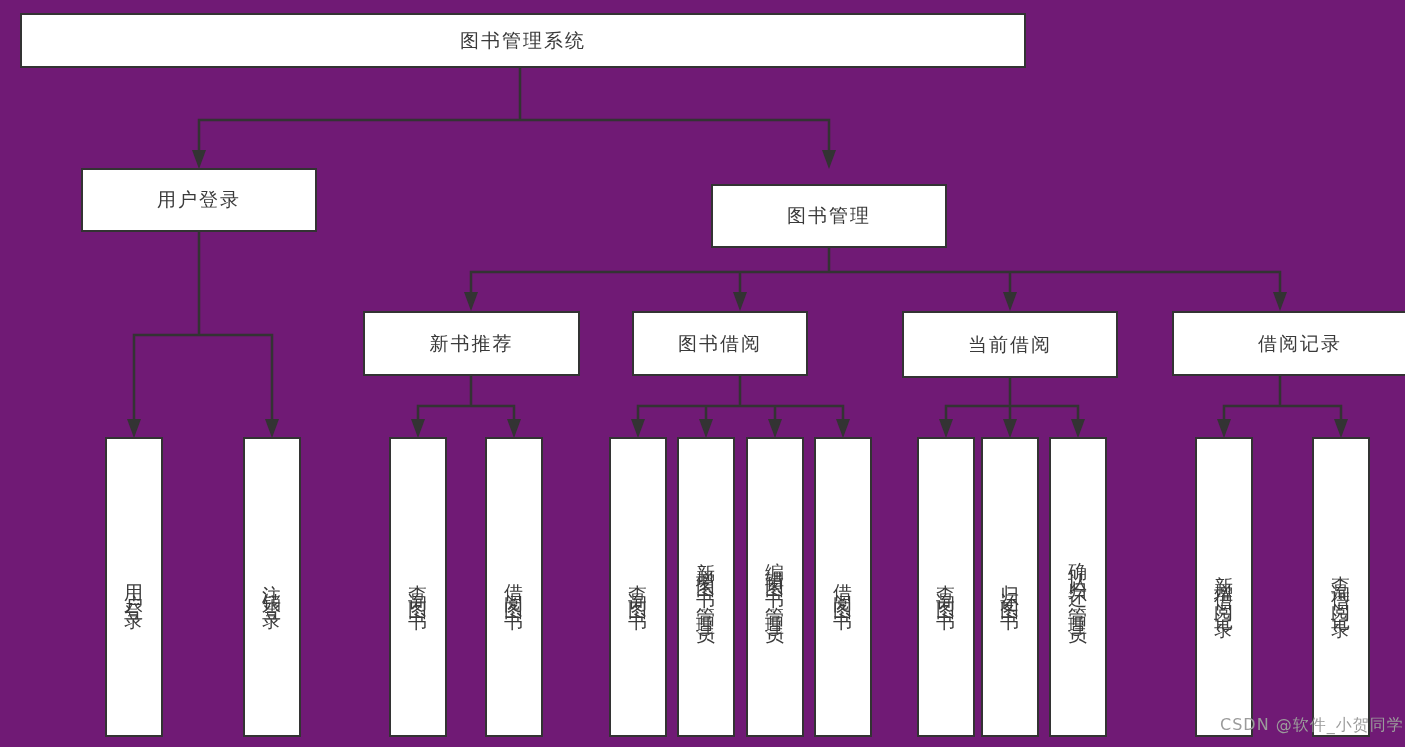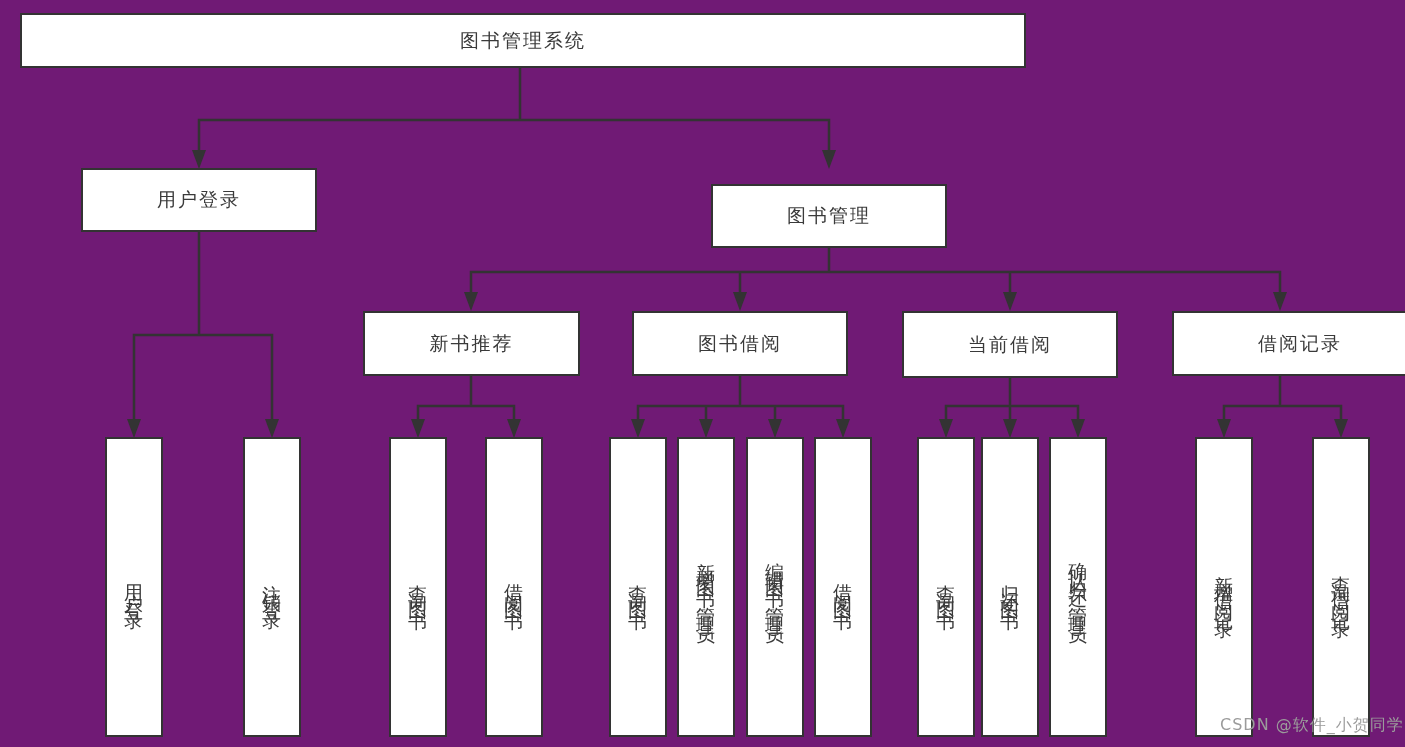--- a/index.html
+++ b/index.html
@@ -138,21 +138,21 @@
   <div class="node" style="left:81px; top:168px; width:236px; height:64px;">
     <span>用户登录</span>
   </div>
   <div class="node" style="left:711px; top:168px; width:236px; height:64px;margin-top:16px;">
     <span>图书管理</span>
   </div>
 
   <div class="node" style="left:363px; top:311px; width:217px; height:65px;">
     <span>新书推荐</span>
   </div>
-  <div class="node" style="left:632px; top:311px; width:216px; height:65px;">
+  <div class="node" style="left:632px; top:311px; width:176px; height:65px;">
     <span>图书借阅</span>
   </div>
   <div class="node" style="left:902px; top:311px; width:216px; height:67px;">
     <span>当前借阅</span>
   </div>
   <div class="node" style="left:1172px; top:311px; width:256px; height:65px;">
     <span>借阅记录</span>
   </div>
 
   <div class="leaf" style="left:105px;">

